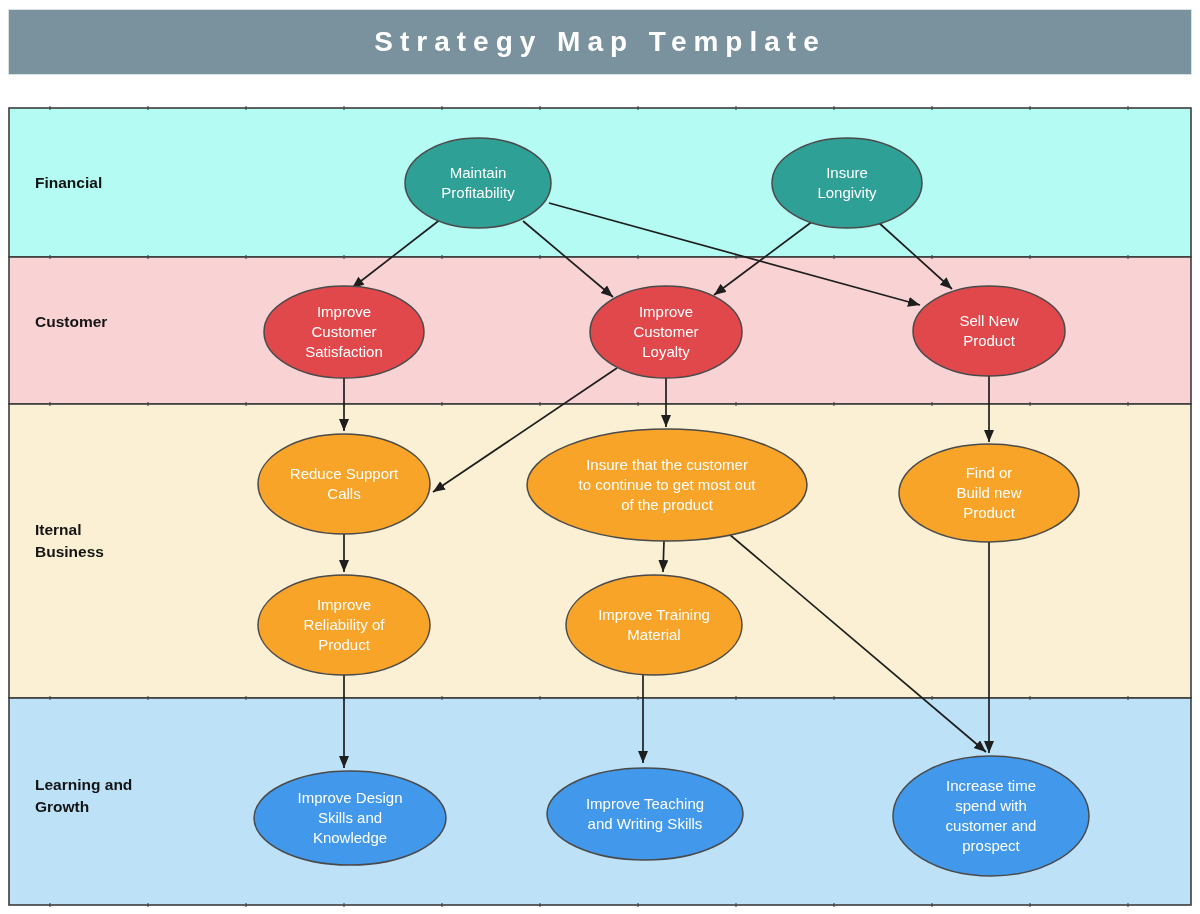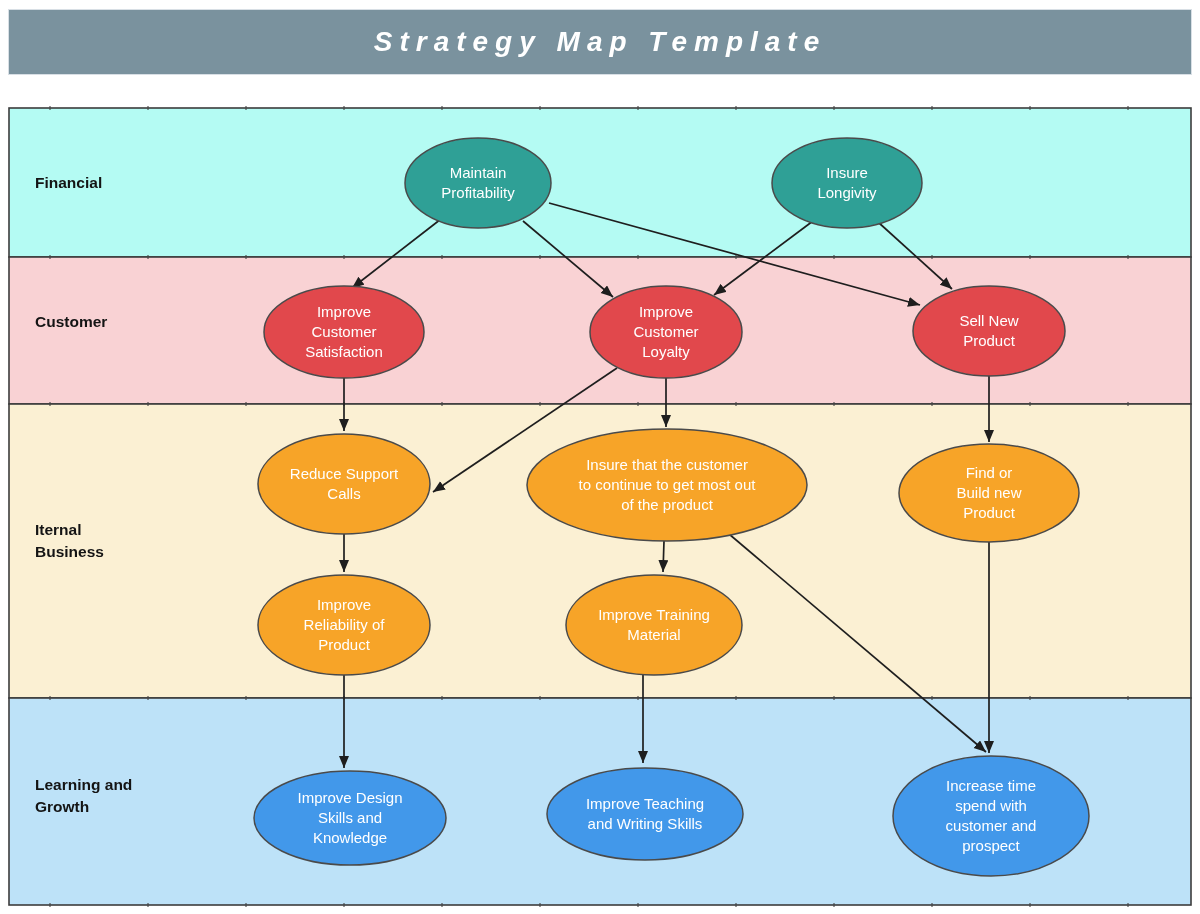--- a/index.html
+++ b/index.html
@@ -3,21 +3,21 @@
 <meta charset="utf-8">
 <style>
   html,body{margin:0;padding:0;}
   body{
     width:1200px;height:914px;position:relative;background:#ffffff;
     font-family:"Liberation Sans", sans-serif;overflow:hidden;
   }
   .title-bar{
     position:absolute;left:8px;top:9px;width:1184px;height:66px;
     display:flex;align-items:center;justify-content:center;
-    border:1px solid #d8dfe5;box-sizing:border-box;font-style:italic;
+    border:1px solid #d8dfe5;box-sizing:border-box;
   }
   .title-bar h1{
     margin:0;color:#ffffff;font-size:28px;font-weight:bold;letter-spacing:7px;
   }
   .diagram-svg{position:absolute;left:0;top:0;}
   .band-label{font-weight:bold;fill:#141414;font-size:15.5px;}
   .node-label{fill:#ffffff;font-size:15px;}
 </style>
 </head>
 <body>

